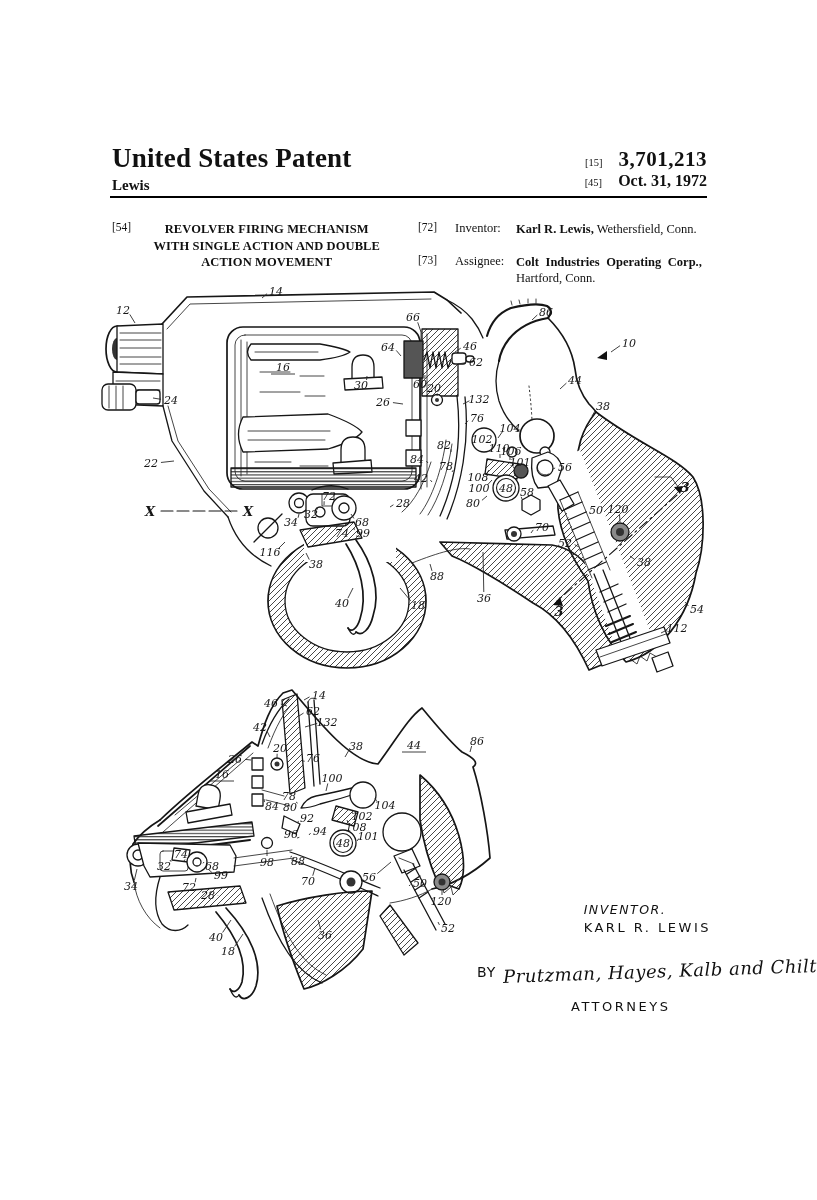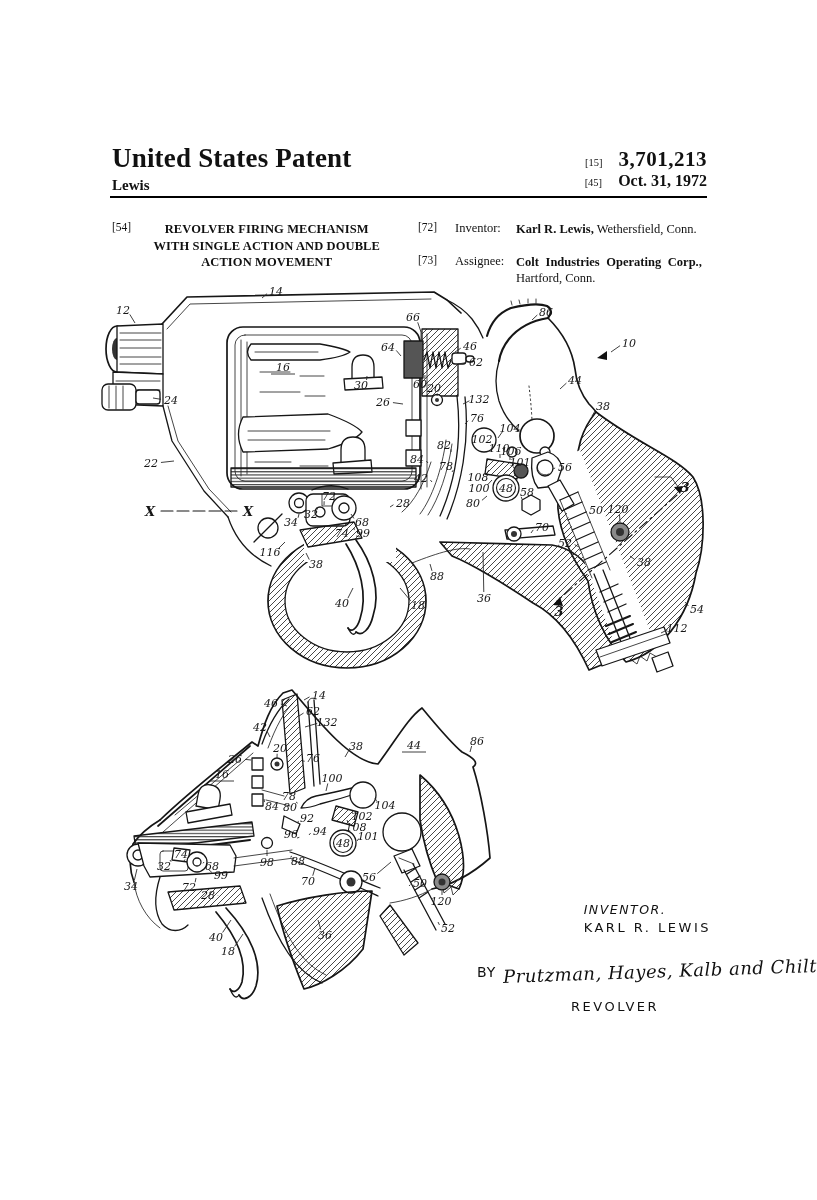--- a/index.html
+++ b/index.html
@@ -508,15 +508,15 @@
   </svg>
 
   <div class="inventor-block">
     <div class="inv-cap">INVENTOR.</div>
     <div class="inv-name">KARL  R.  LEWIS</div>
   </div>
   <div class="by-line">
     <span>BY</span>
     <span class="signature">Prutzman, Hayes, Kalb and Chilton</span>
   </div>
-  <div class="attorneys">REVOLVER</div>
+  <div class="attorneys">ATTORNEYS</div>
 
 </div>
 
 </body></html>

